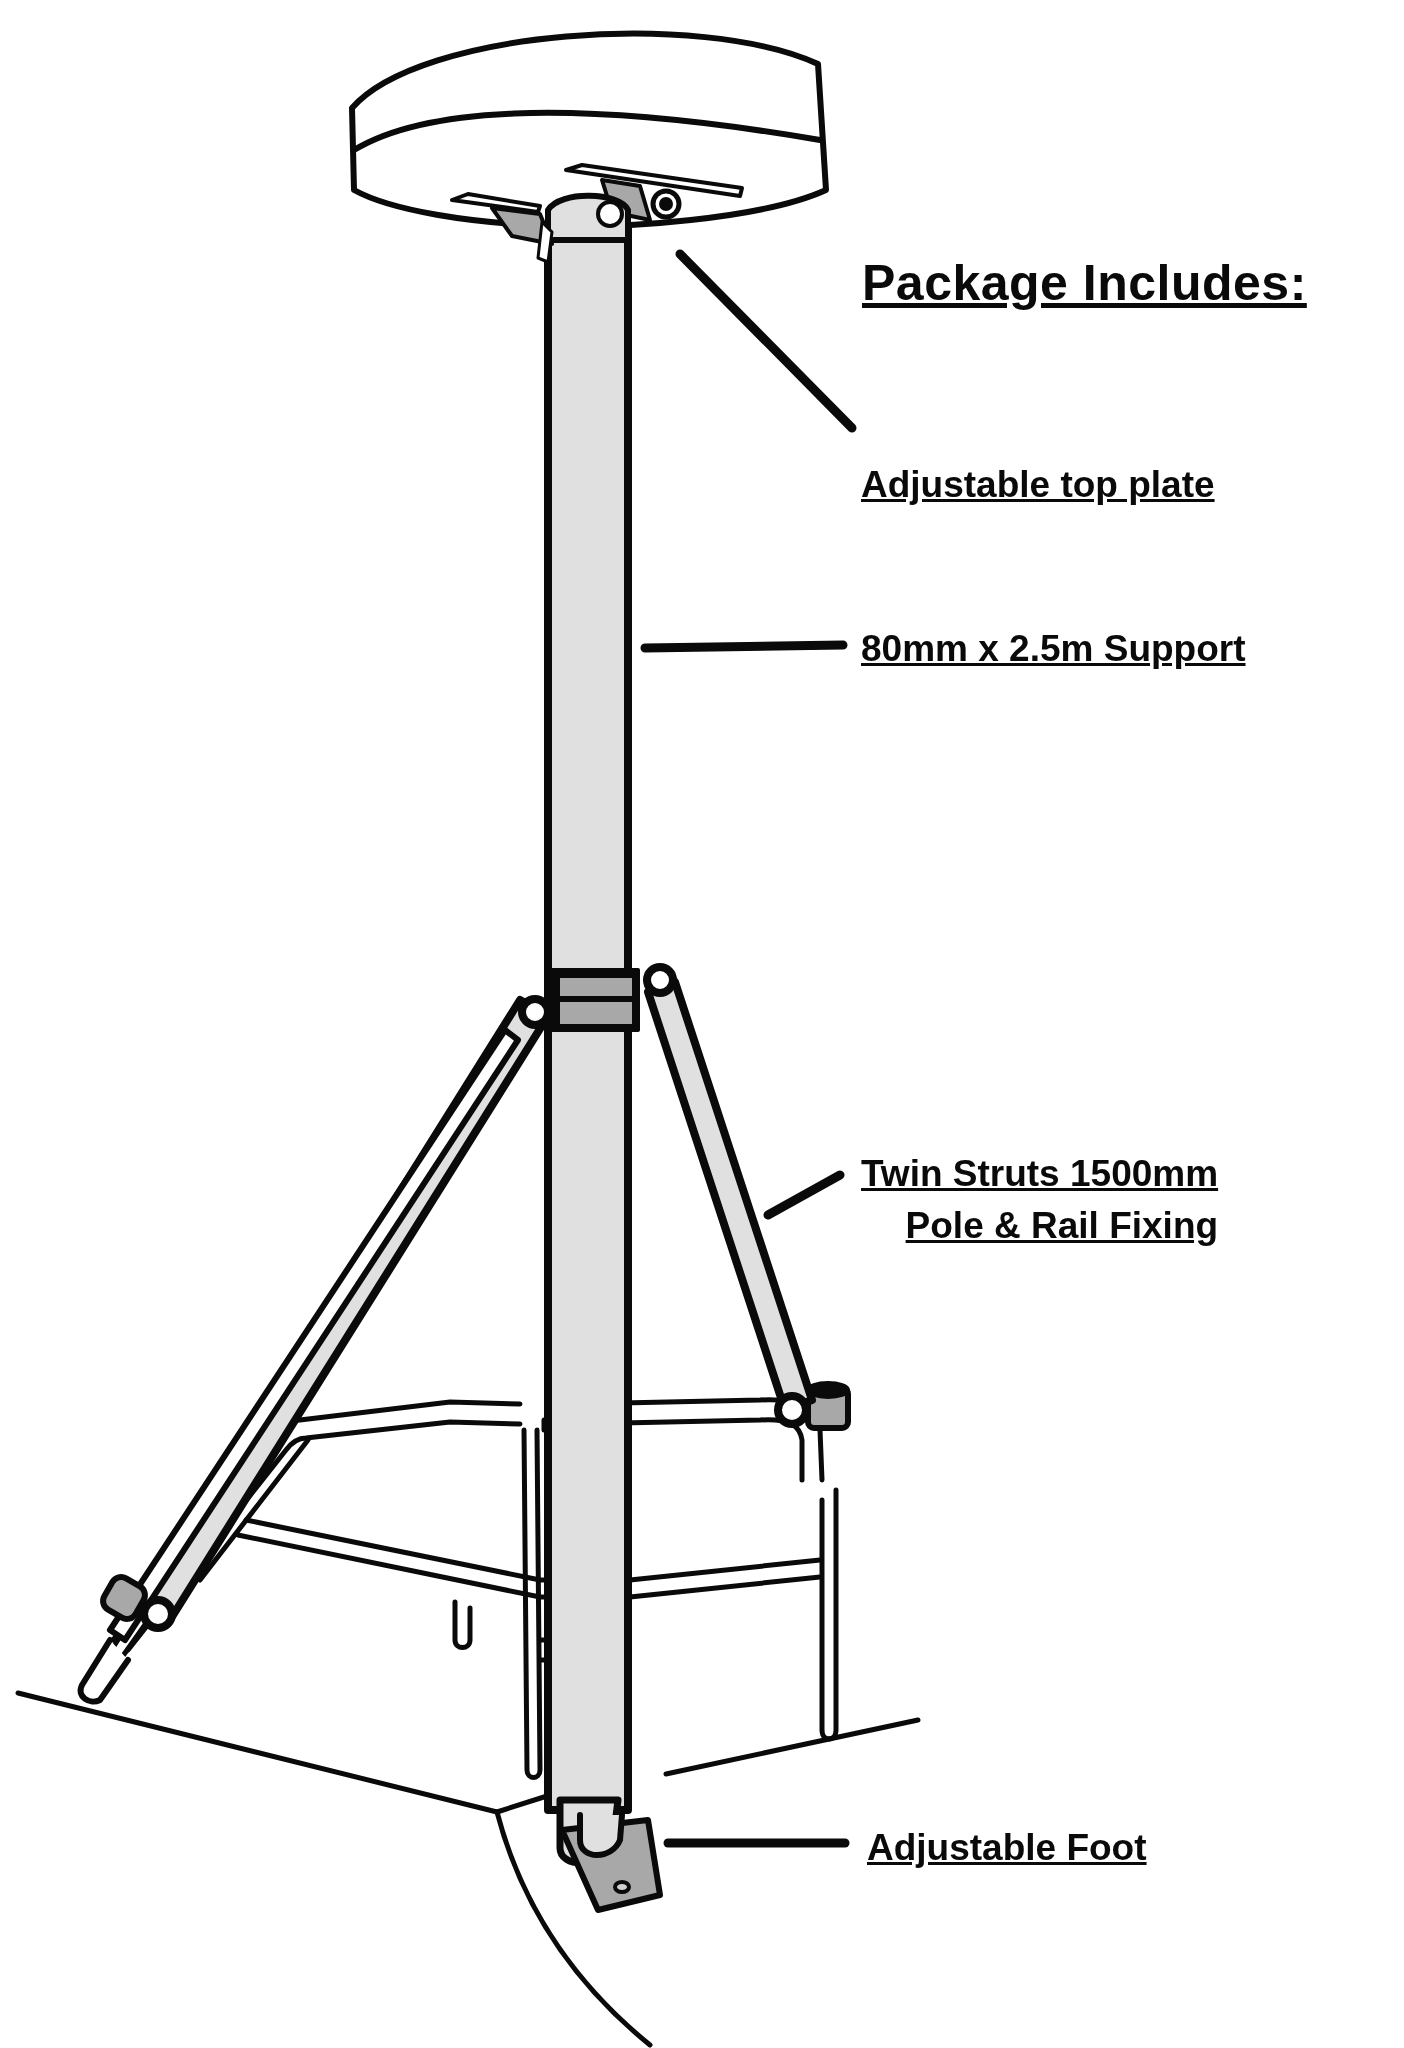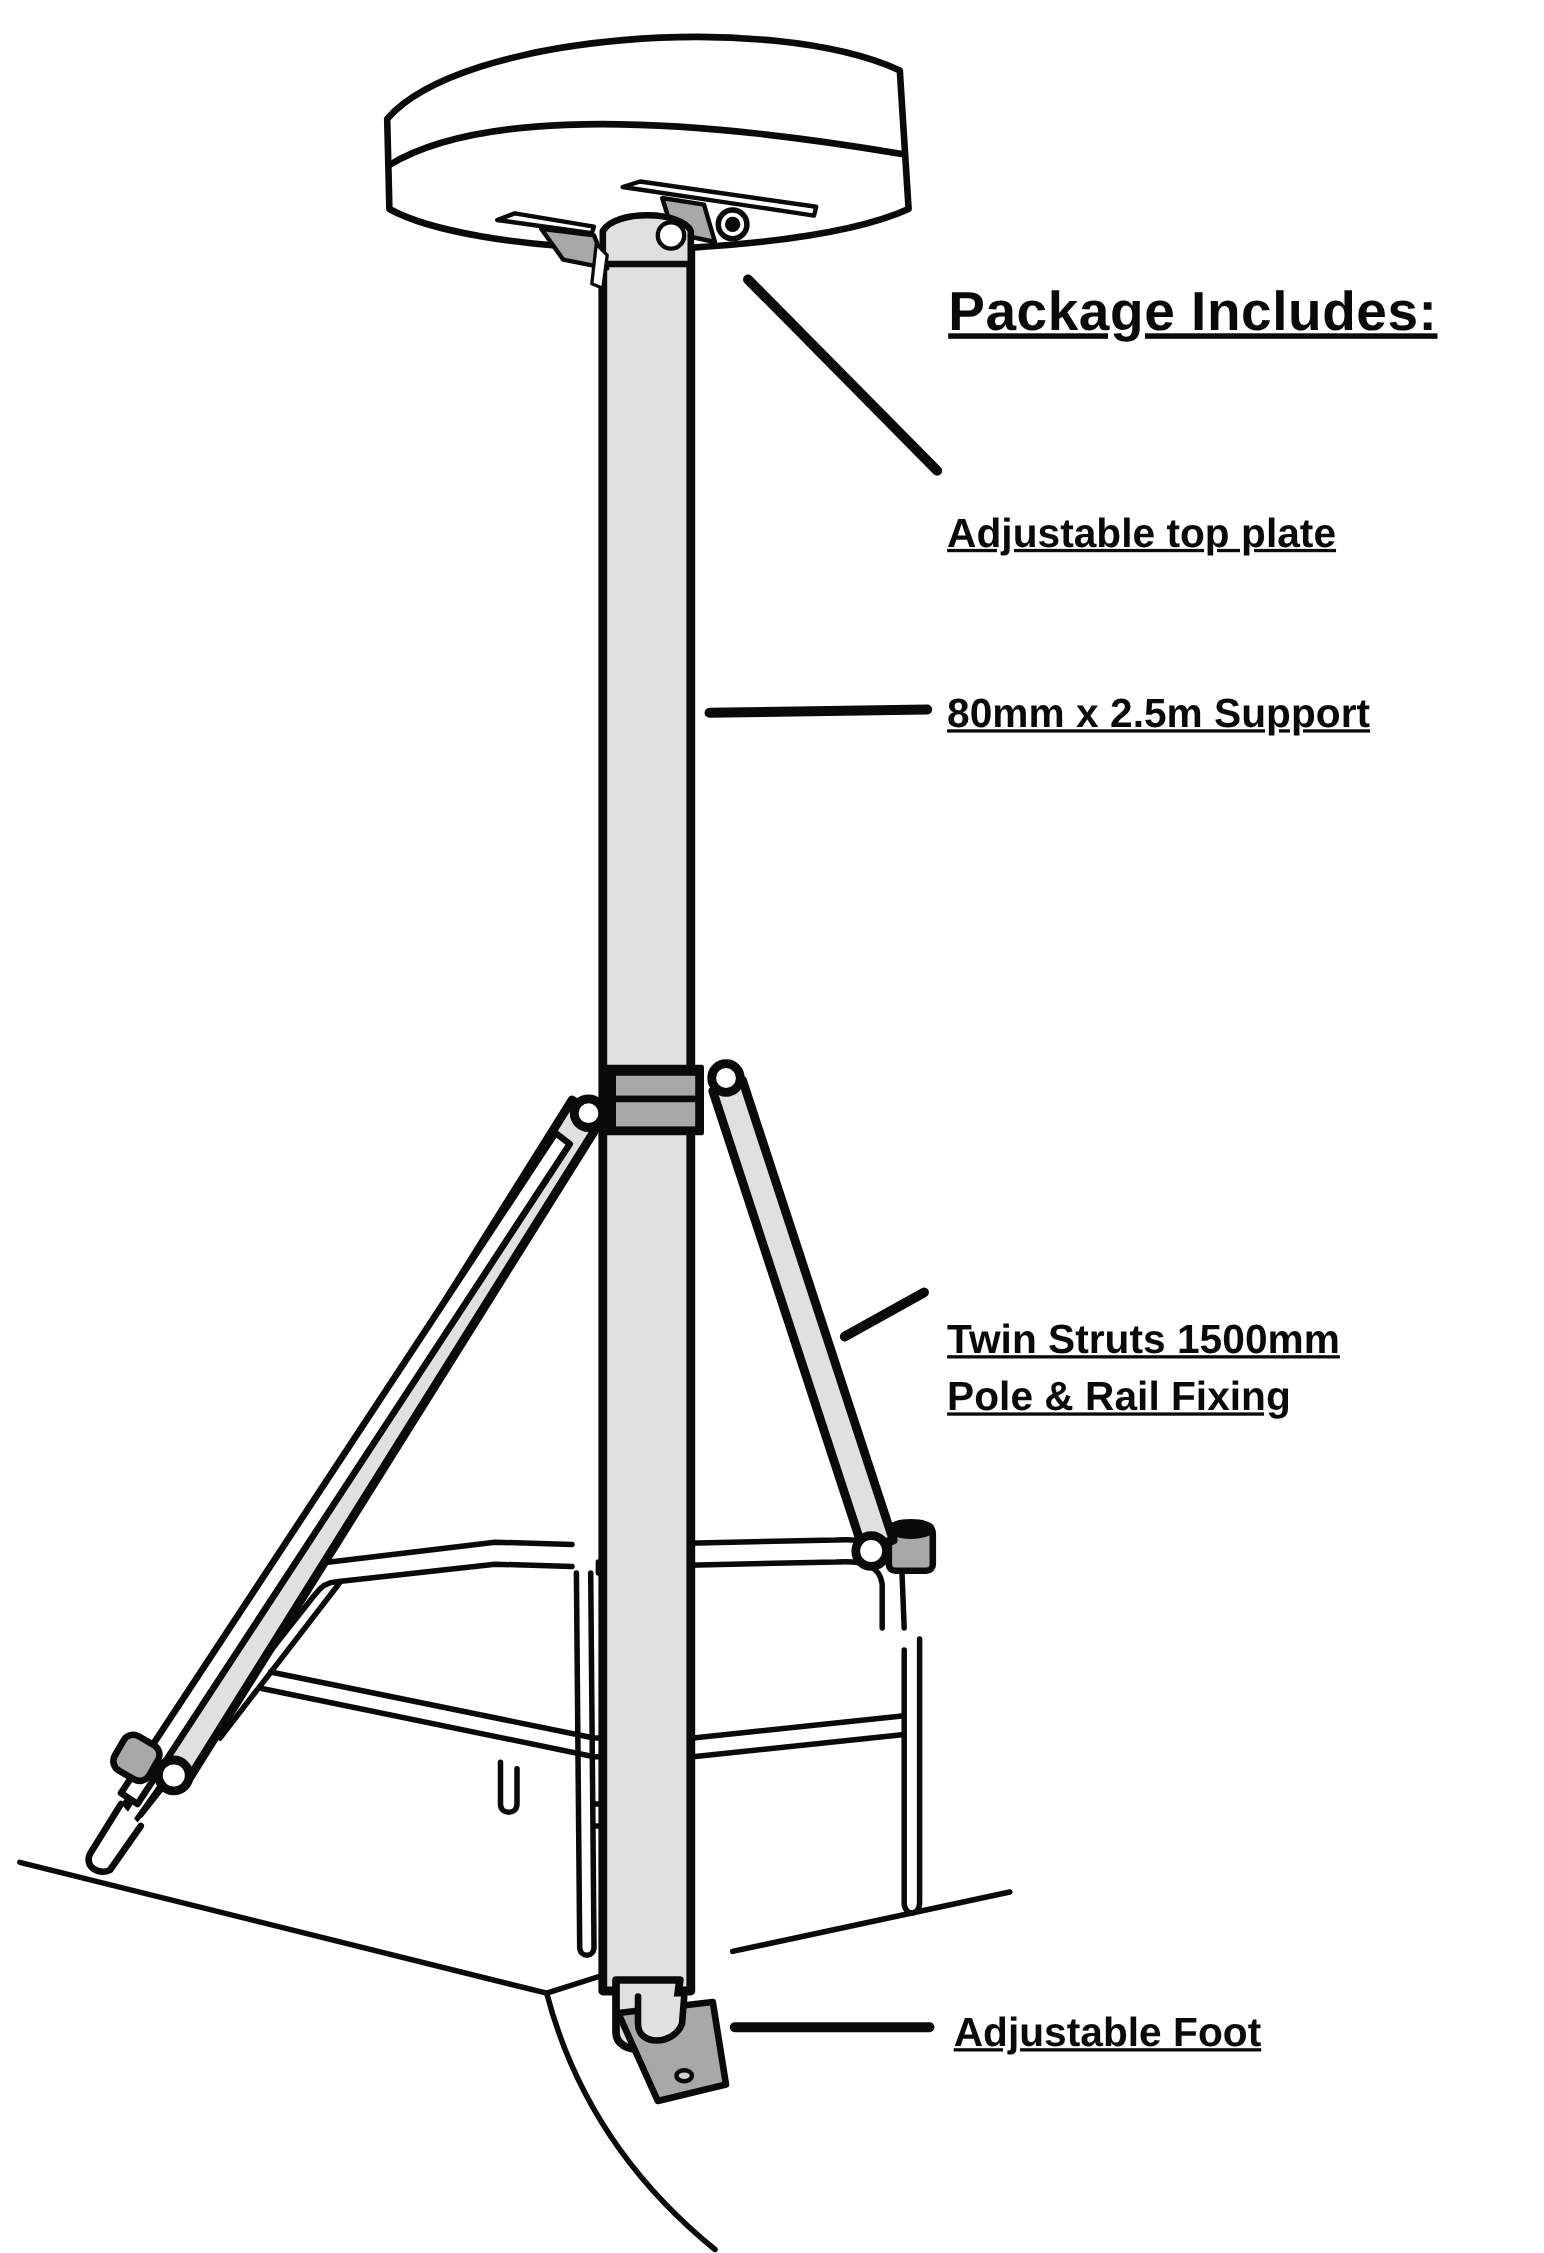--- a/index.html
+++ b/index.html
@@ -11,21 +11,21 @@
     font-weight: bold;
     color: #0a0a0a;
     white-space: nowrap;
     margin: 0;
     text-decoration: underline;
   }
   .title { font-size: 50px; left: 862px; top: 254px; letter-spacing: 0.5px; }
   .item { font-size: 37px; }
   .lbl-top { left: 861px; top: 420px; margin-top: 44px; }
   .lbl-support { left: 861px; top: 628px; }
-  .lbl-struts { left: 861px; top: 1148px; text-align: left; line-height: 52px; margin-top: 44px; }
+  .lbl-struts { left: 861px; top: 1148px; text-align: right; line-height: 52px; }
   .lbl-foot { left: 867px; top: 1827px; }
 </style>
 </head>
 <body>
 
 <svg id="art" width="1404" height="2048" viewBox="0 0 1404 2048" xmlns="http://www.w3.org/2000/svg">
   <g stroke="#0a0a0a" stroke-linejoin="round" stroke-linecap="round">
 
     <g fill="none" stroke-width="5">
       <polyline points="18,1693 497,1812 566,1790"></polyline>

